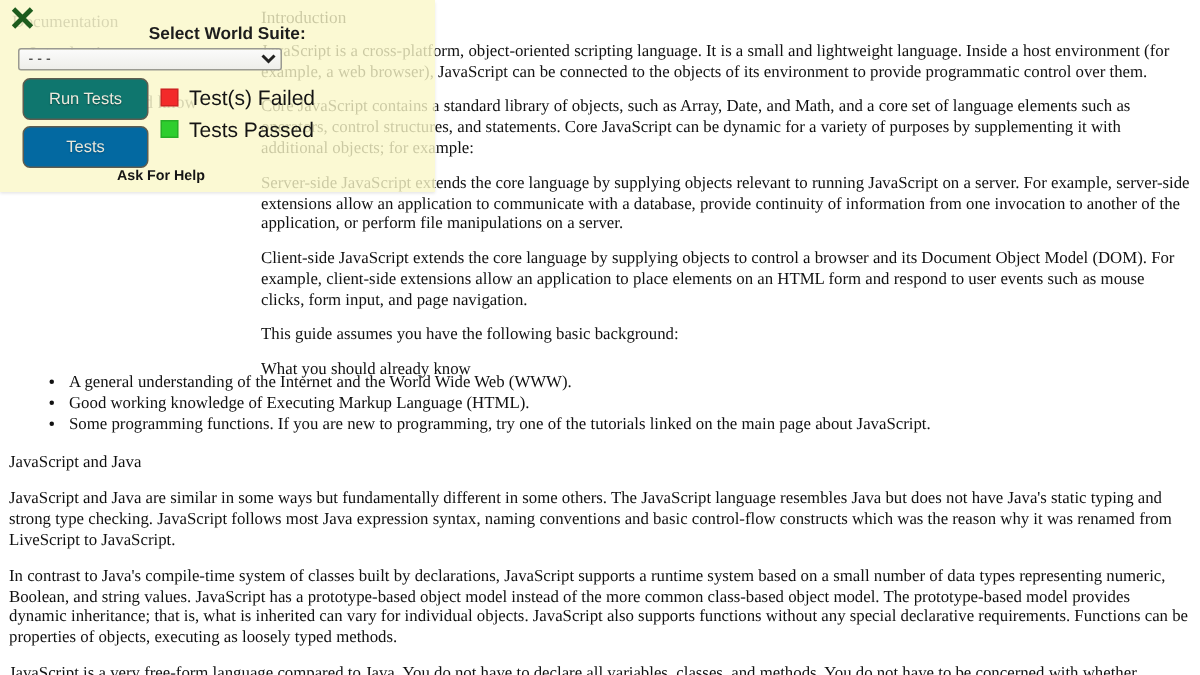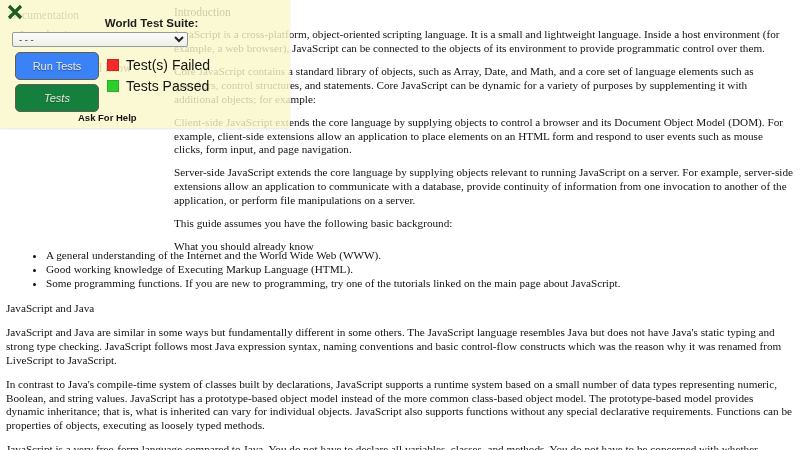--- a/index.html
+++ b/index.html
@@ -131,30 +131,29 @@
     height: 28px;
     border: 1px solid #5d5d50;
     border-radius: 5px;
     font-family: "Liberation Sans", "DejaVu Sans", sans-serif;
     font-size: 11px;
     cursor: pointer;
     box-sizing: border-box;
   }
   #run-tests-btn {
     top: 52px;
-    background: #3b82f6;
+    background: #0f766e;
     color: #eceade;
     text-shadow: 0 1px 1px rgba(0,0,0,0.4);
   }
   #tests-btn {
     top: 84px;
-    background: #15803d;
+    background: #0369a1;
     color: #e8e7dc;
     text-shadow: 0 1px 1px rgba(0,0,0,0.25);
-    font-style: italic;
   }
 
   #help-link {
     position: absolute;
     left: 78px;
     top: 112px;
     font-size: 9.5px;
     font-weight: bold;
     color: #151515;
     cursor: pointer;
@@ -195,22 +194,22 @@
     <div class="nav-title">Documentation</div>
     <div class="nav-item">Introduction</div>
     <div class="nav-item">What you should know</div>
     <div class="nav-item">Variables</div>
   </nav>
 
   <main id="content">
     <h2 class="sec">Introduction</h2>
     <p>JavaScript is a cross-platform, object-oriented scripting language. It is a small and lightweight language. Inside a host environment (for example, a web browser), JavaScript can be connected to the objects of its environment to provide programmatic control over them.</p>
     <p>Core JavaScript contains a standard library of objects, such as Array, Date, and Math, and a core set of language elements such as operators, control structures, and statements. Core JavaScript can be dynamic for a variety of purposes by supplementing it with additional objects; for example:</p>
+    <p>Server-side JavaScript extends the core language by supplying objects relevant to running JavaScript on a server. For example, server-side extensions allow an application to communicate with a database, provide continuity of information from one invocation to another of the application, or perform file manipulations on a server.</p>
     <p>Client-side JavaScript extends the core language by supplying objects to control a browser and its Document Object Model (DOM). For example, client-side extensions allow an application to place elements on an HTML form and respond to user events such as mouse clicks, form input, and page navigation.</p>
-    <p>Server-side JavaScript extends the core language by supplying objects relevant to running JavaScript on a server. For example, server-side extensions allow an application to communicate with a database, provide continuity of information from one invocation to another of the application, or perform file manipulations on a server.</p>
     <p>This guide assumes you have the following basic background:</p>
     <p>What you should already know</p>
   </main>
 
   <div id="lower">
     <ul>
       <li>A general understanding of the Internet and the World Wide Web (WWW).</li>
       <li>Good working knowledge of Executing Markup Language (HTML).</li>
       <li>Some programming functions. If you are new to programming, try one of the tutorials linked on the main page about JavaScript.</li>
     </ul>
@@ -223,21 +222,21 @@
 </div>
 
 <div id="overlay" style="background: rgba(250, 248, 200, 0.8);">
 
   <div id="close-x">
     <svg width="18" height="18" viewBox="0 0 18 18">
       <path d="M3 3 L15 15 M15 3 L3 15" stroke="#1d5c1d" stroke-width="3.2" stroke-linecap="butt" fill="none"></path>
     </svg>
   </div>
 
-  <div id="suite-title">World Test Suite:</div>
+  <div id="suite-title">Select World Suite:</div>
 
   <select id="suite-select">
     <option>- - -</option>
   </select>
 
   <button class="panel-btn" id="run-tests-btn">Run Tests</button>
   <button class="panel-btn" id="tests-btn">Tests</button>
 
   <div id="help-link">Ask For Help</div>
 

